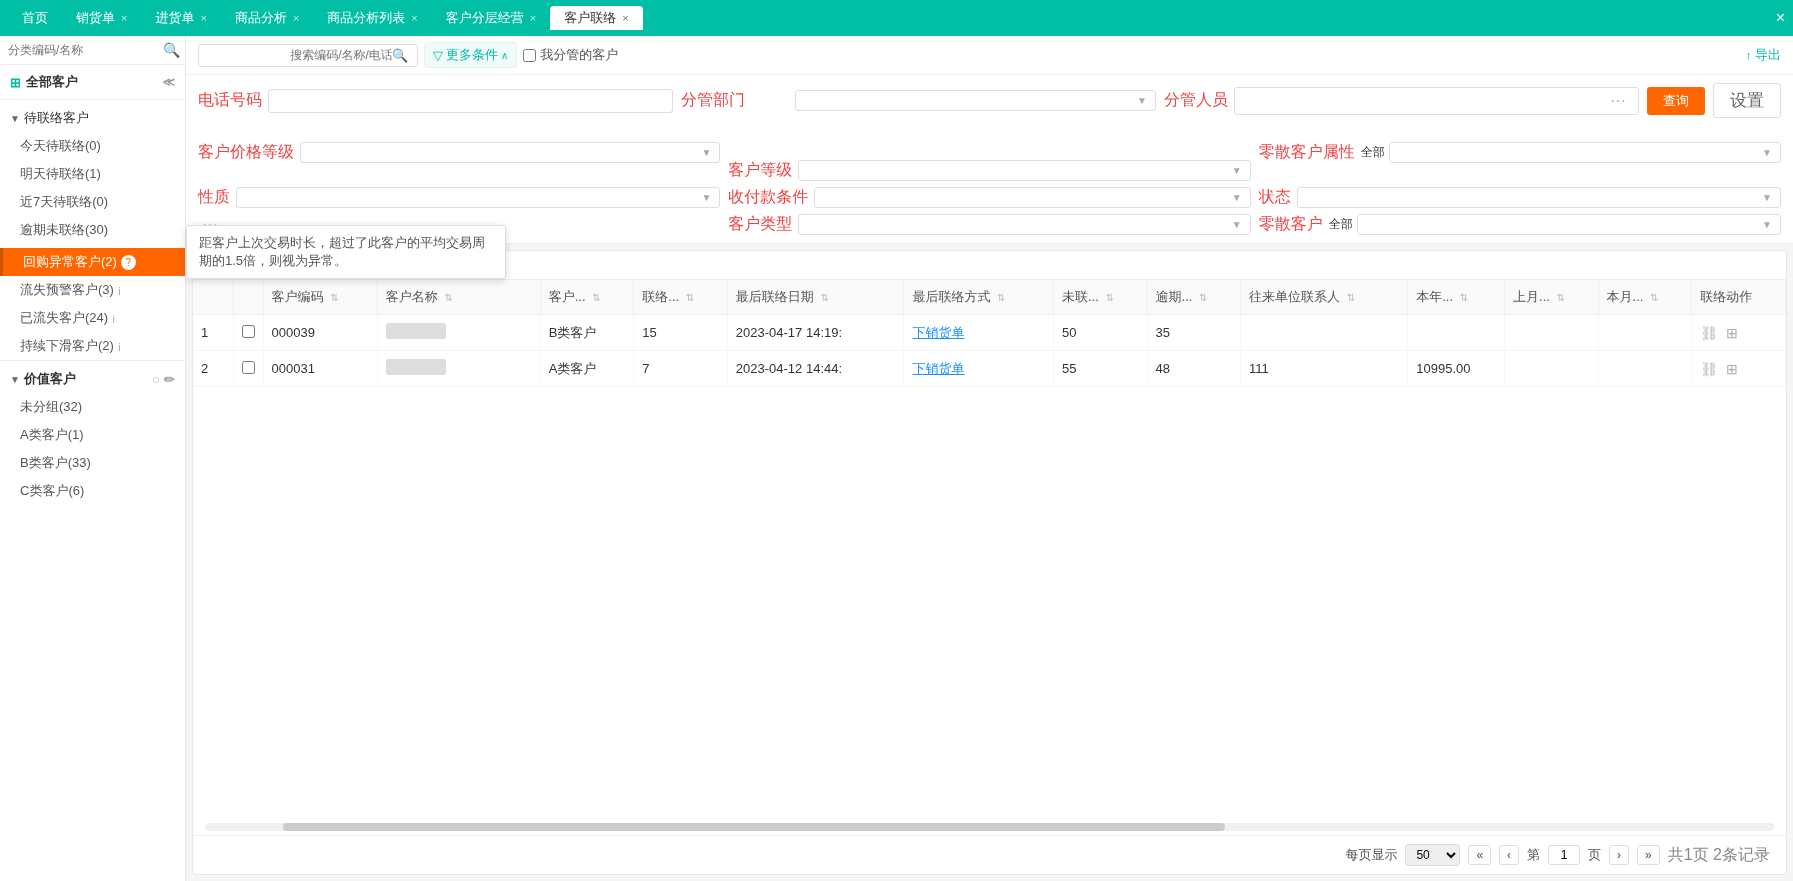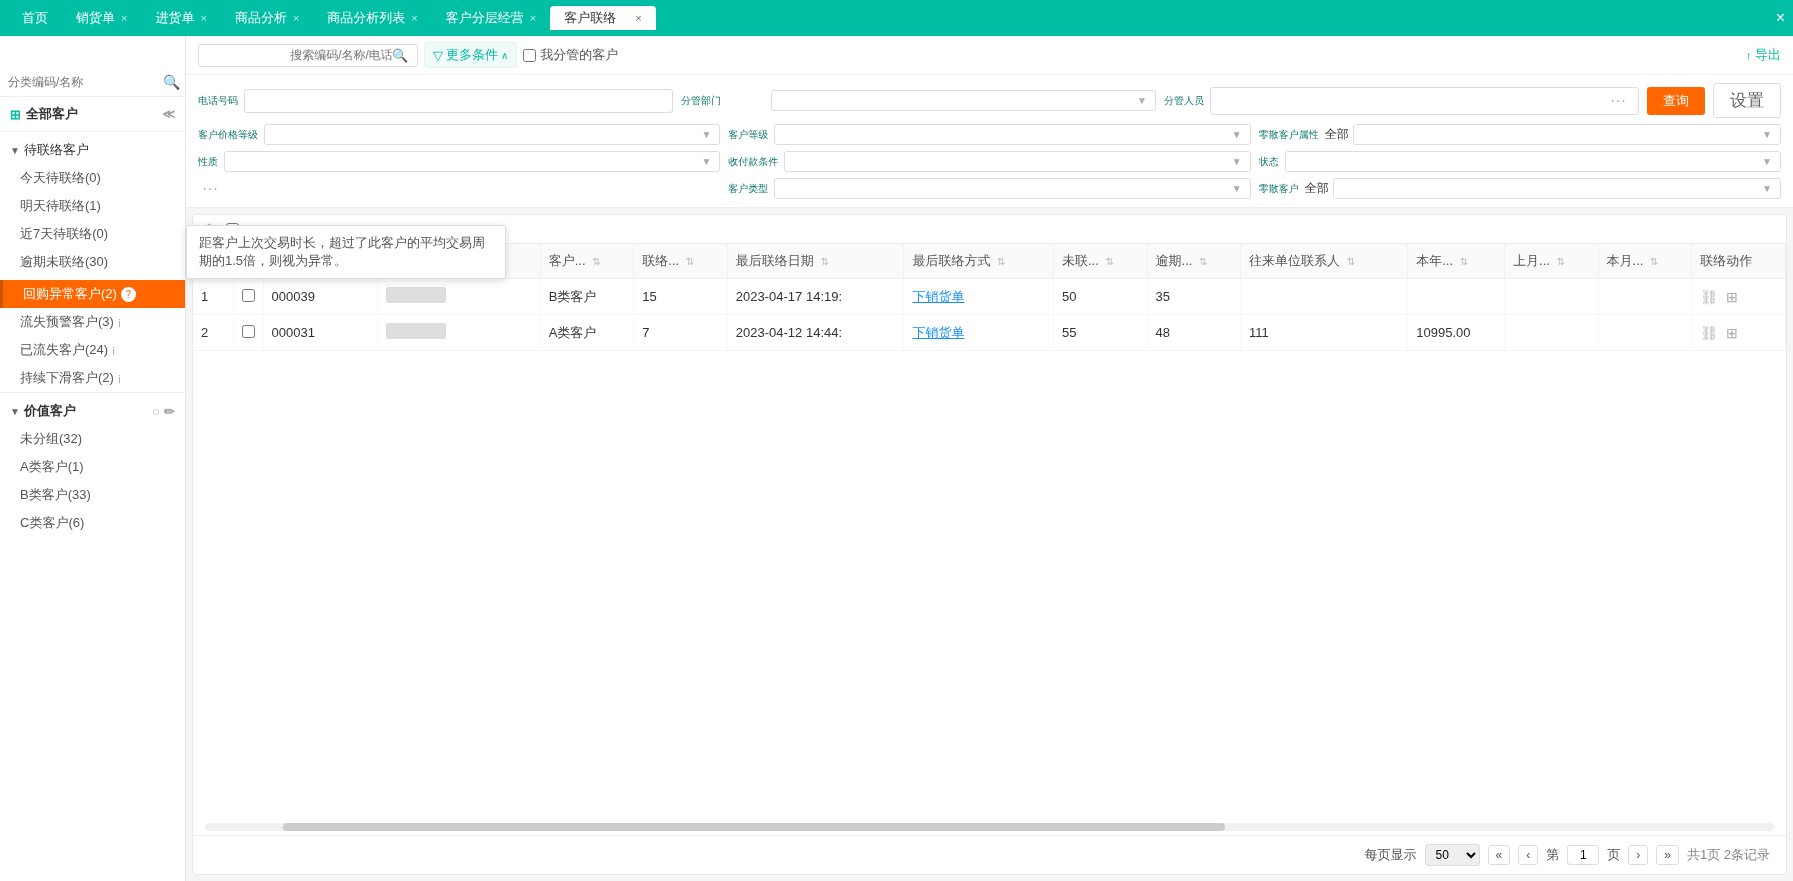--- a/index.html
+++ b/index.html
@@ -7,37 +7,37 @@
 
     
     .top-nav {
       display: flex; align-items: center; background: #00bfa5; height: 36px; padding: 0 8px;
       position: relative;
     }
     .top-nav-item {
       color: #fff; padding: 0 14px; height: 24px; display: flex; align-items: center;
       cursor: pointer; font-size: 13px; white-space: nowrap;
     }
-    .top-nav-item.active { background: #fff; color: #333; border-radius: 4px 4px 0 0; gap: 13px; }
+    .top-nav-item.active { background: #fff; color: #333; border-radius: 4px 4px 0 0; }
     .top-nav-item .close-x { margin-left: 6px; font-size: 11px; opacity: 0.7; }
     .top-nav-close-btn {
       position: absolute; right: 8px; top: 50%; transform: translateY(-50%);
       color: #fff; cursor: pointer; font-size: 16px;
     }
 
     
     .main-layout { display: flex; height: calc(881px - 36px); }
 
     
     .sidebar {
       width: 186px; background: #fff; border-right: 1px solid #e8e8e8;
       display: flex; flex-direction: column; overflow: hidden; flex-shrink: 0;
     }
     .sidebar-search {
-      display: flex; align-items: center; padding: 6px 8px; border-bottom: 1px solid #eee; margin-top: 32px;
+      display: flex; align-items: center; padding: 6px 8px; border-bottom: 1px solid #eee;
     }
     .sidebar-search input {
       flex: 1; border: none; outline: none; font-size: 12px; color: #666;
       background: transparent;
     }
     .sidebar-search .search-icon-btn {
       color: #999; cursor: pointer; font-size: 14px;
     }
     .sidebar-section-title {
       display: flex; align-items: center; padding: 8px 10px; font-weight: bold;
@@ -93,21 +93,21 @@
 
     
     .adv-filters {
       background: #fff; padding: 8px 12px; border-bottom: 1px solid #eee;
     }
     .filter-row { display: flex; align-items: center; gap: 8px; margin-bottom: 6px; }
     .filter-row:last-child { margin-bottom: 0; }
     .filter-field {
       display: flex; align-items: center; flex: 1; min-width: 0;
     }
-    .filter-label { color: #0f766e; font-size: 10px; white-space: nowrap; margin-right: 6px; }
+    .filter-label { color: #ef4444; font-size: 16px; white-space: nowrap; margin-right: 6px; }
     .filter-select {
       flex: 1; border: 1px solid #ddd; border-radius: 3px; padding: 4px 8px;
       font-size: 12px; color: #333; display: flex; align-items: center; justify-content: space-between;
       cursor: pointer; background: #fff; min-width: 120px;
     }
     .filter-select .arrow-down { color: #aaa; font-size: 10px; }
     .filter-input {
       flex: 1; border: 1px solid #ddd; border-radius: 3px; padding: 4px 8px;
       font-size: 12px; color: #333; background: #fff;
     }
@@ -159,21 +159,21 @@
       font-size: 12px; cursor: pointer;
     }
     .page-btn {
       border: 1px solid #ddd; border-radius: 3px; padding: 2px 7px;
       cursor: pointer; font-size: 12px; background: #fff; color: #555;
     }
     .page-input {
       border: 1px solid #ddd; border-radius: 3px; width: 32px; text-align: center;
       padding: 2px 4px; font-size: 12px;
     }
-    .total-text { color: #888; font-size: 13px; }
+    .total-text { color: #888; font-size: 16px; }
 
     
     .h-scrollbar-track {
       height: 8px; background: #f0f0f0; border-radius: 4px; margin: 4px 12px;
       position: relative;
     }
     .h-scrollbar-thumb {
       height: 8px; background: #ccc; border-radius: 4px; width: 60%; margin-left: 5%;
     }
 
@@ -336,21 +336,21 @@
       </div>
 
       <div class="filter-row">
         <div class="filter-field" style="flex:2;">
           <span class="filter-label">客户价格等级</span>
           <div class="filter-select" style="flex:1;">
             <span></span>
             <span class="arrow-down">▼</span>
           </div>
         </div>
-        <div class="filter-field" style="flex:2;">
+        <div class="filter-field" style="flex:2;margin-top:36px;">
           <span class="filter-label">客户等级</span>
           <div class="filter-select" style="flex:1;">
             <span></span>
             <span class="arrow-down">▼</span>
           </div>
         </div>
         <div class="filter-field" style="flex:2;">
           <span class="filter-label">零散客户属性</span>
           <span style="font-size:12px;color:#333;margin-right:4px;">全部</span>
           <div class="filter-select" style="flex:1;">

